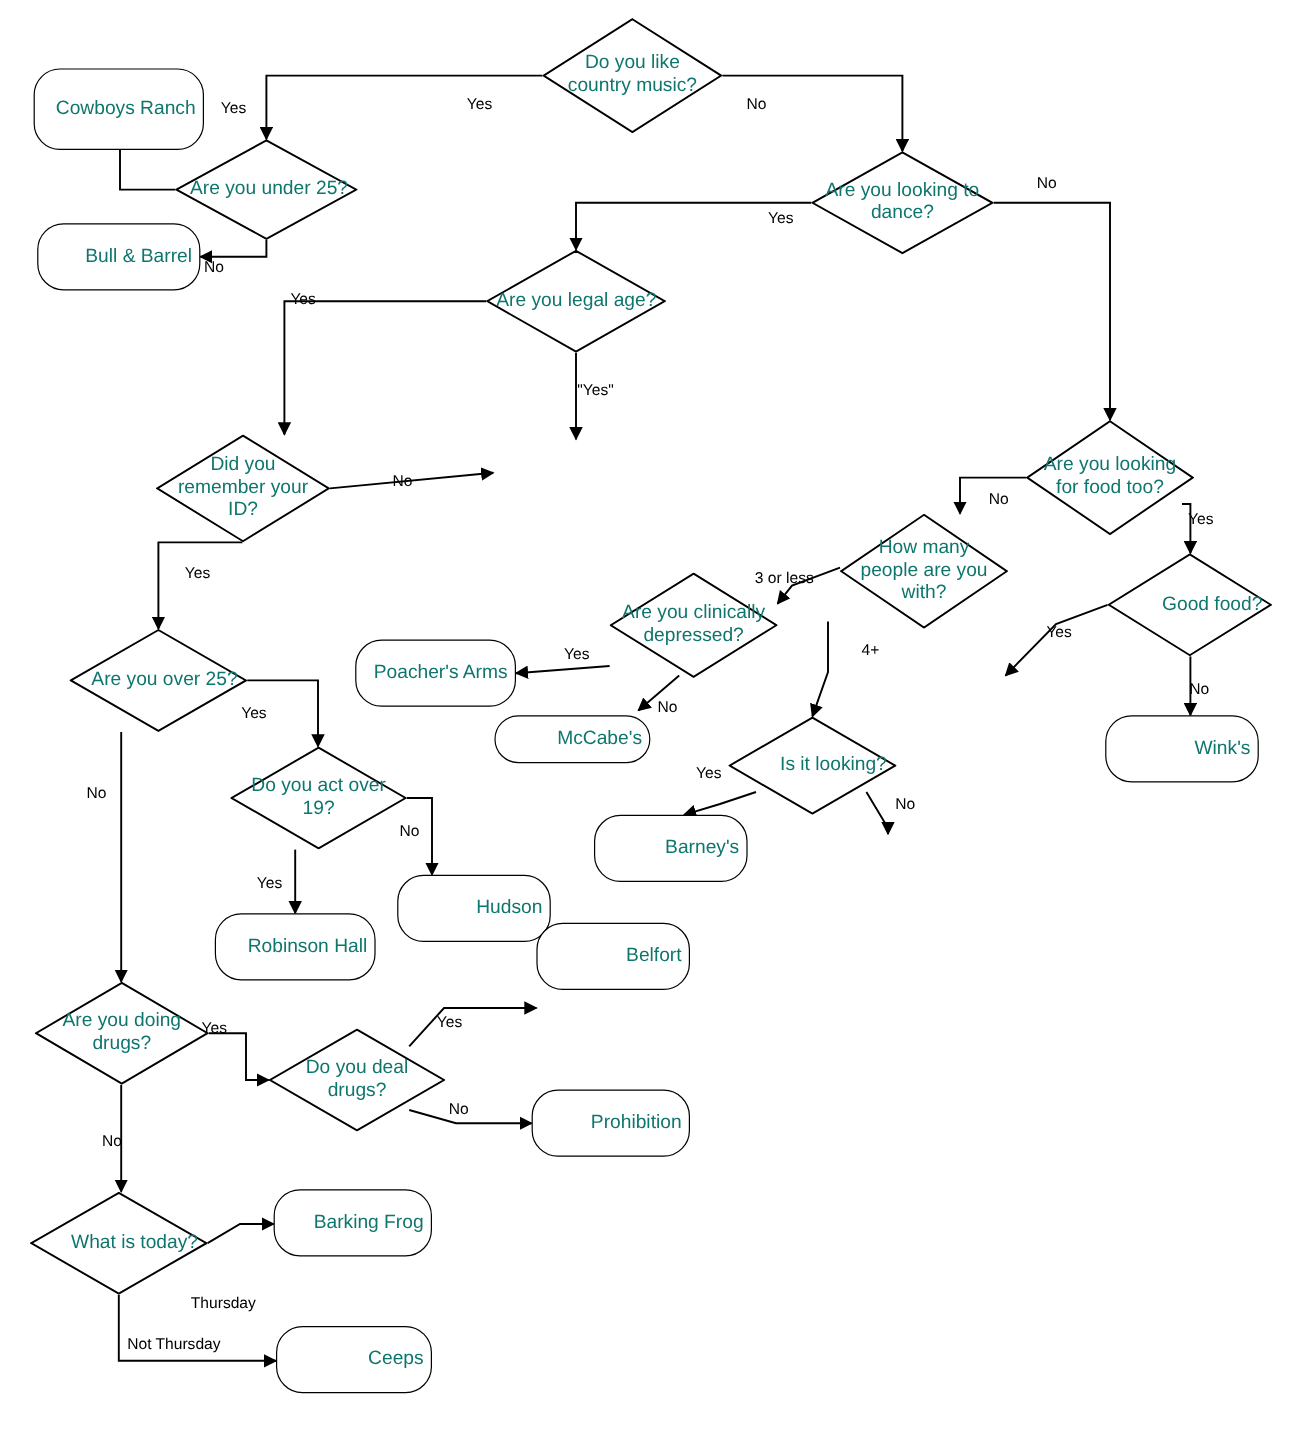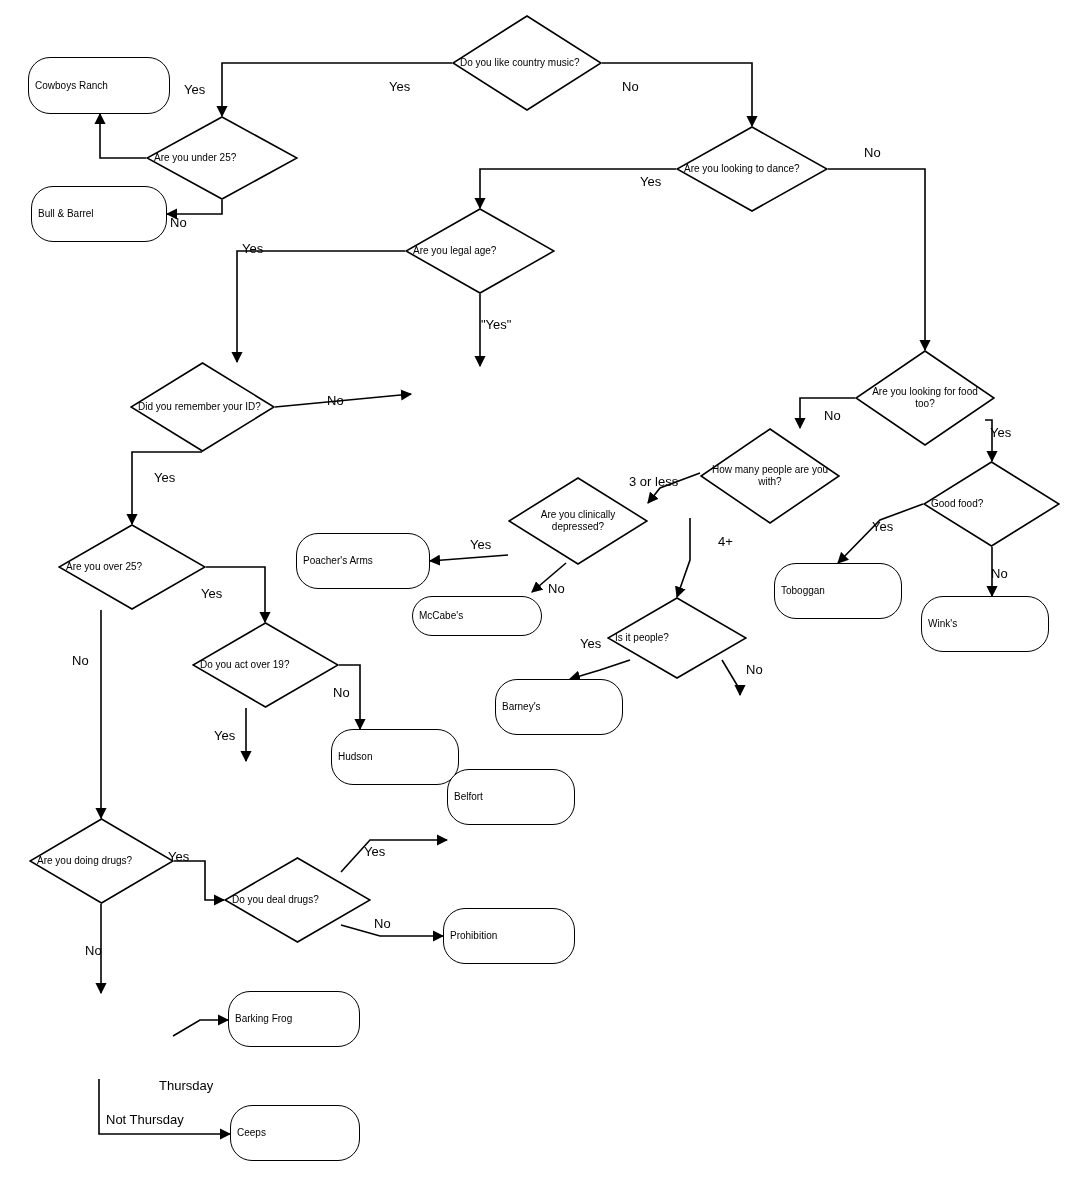--- a/index.html
+++ b/index.html
@@ -21,24 +21,24 @@
     top: 0;
     width: 1085px;
     height: 1200px;
     pointer-events: none;
   }
   .node {
     position: absolute;
     box-sizing: border-box;
     display: flex;
     align-items: center;
-    justify-content: flex-start;
+    justify-content: flex-end;
     text-align: center;
-    color: #000000;
-    font-size: 10px;
+    color: #0f766e;
+    font-size: 16px;
     line-height: 1.18;
   }
   .node.terminal {
     border: 1.6px solid #000000;
     border-radius: 22px;
     background: #ffffff;
     padding: 2px 6px;
   }
   .node.decision {
     background: transparent;
@@ -146,21 +146,21 @@
     <span class="dlabel">Do you like country music?</span>
   </div>
 
   <div class="node decision" style="left:146px;top:116px;width:152px;height:84px;">
     <svg class="diamond-shape" viewBox="0 0 152 84" preserveAspectRatio="none">
         <polygon points="76,1 151,42 76,83 1,42" fill="#ffffff" stroke="#000000" stroke-width="1.6"></polygon>
       </svg>
     <span class="dlabel">Are you under 25?</span>
   </div>
 
-  <div class="node terminal" style="left:28px;top:57px;width:142px;height:57px;">
+  <div class="node terminal" style="left:28px;top:57px;width:142px;height:68px;">
     <span>Cowboys Ranch</span>
   </div>
 
   <div class="node terminal" style="left:31px;top:186px;width:136px;height:56px;">
     <span>Bull &amp; Barrel</span>
   </div>
 
   <div class="node decision" style="left:676px;top:126px;width:152px;height:86px;">
     <svg class="diamond-shape" viewBox="0 0 152 86" preserveAspectRatio="none">
         <polygon points="76,1 151,43 76,85 1,43" fill="#ffffff" stroke="#000000" stroke-width="1.6"></polygon>
@@ -190,20 +190,23 @@
     <span class="dlabel">Are you over 25?</span>
   </div>
 
   <div class="node decision" style="left:192px;top:622px;width:147px;height:86px;">
     <svg class="diamond-shape" viewBox="0 0 147 86" preserveAspectRatio="none">
         <polygon points="73.5,1 146,43 73.5,85 1,43" fill="#ffffff" stroke="#000000" stroke-width="1.6"></polygon>
       </svg>
     <span class="dlabel">Do you act over 19?</span>
   </div>
 
+  <div class="node terminal" style="left:179px;top:761px;width:134px;height:56px;">
+    <span>Robinson Hall</span>
+  </div>
 
   <div class="node terminal" style="left:331px;top:729px;width:128px;height:56px;">
     <span>Hudson</span>
   </div>
 
   <div class="node decision" style="left:29px;top:818px;width:145px;height:86px;">
     <svg class="diamond-shape" viewBox="0 0 145 86" preserveAspectRatio="none">
         <polygon points="72.5,1 144,43 72.5,85 1,43" fill="#ffffff" stroke="#000000" stroke-width="1.6"></polygon>
       </svg>
     <span class="dlabel">Are you doing drugs?</span>
@@ -217,20 +220,26 @@
   </div>
 
   <div class="node terminal" style="left:447px;top:769px;width:128px;height:56px;">
     <span>Belfort</span>
   </div>
 
   <div class="node terminal" style="left:443px;top:908px;width:132px;height:56px;">
     <span>Prohibition</span>
   </div>
 
+  <div class="node decision" style="left:25px;top:993px;width:148px;height:86px;">
+    <svg class="diamond-shape" viewBox="0 0 148 86" preserveAspectRatio="none">
+        <polygon points="74,1 147,43 74,85 1,43" fill="#ffffff" stroke="#000000" stroke-width="1.6"></polygon>
+      </svg>
+    <span class="dlabel">What is today?</span>
+  </div>
 
   <div class="node terminal" style="left:228px;top:991px;width:132px;height:56px;">
     <span>Barking Frog</span>
   </div>
 
   <div class="node terminal" style="left:230px;top:1105px;width:130px;height:56px;">
     <span>Ceeps</span>
   </div>
 
   <div class="node decision" style="left:855px;top:350px;width:140px;height:96px;">
@@ -247,23 +256,20 @@
     <span class="dlabel">How many people are you with?</span>
   </div>
 
   <div class="node decision" style="left:923px;top:461px;width:137px;height:86px;">
     <svg class="diamond-shape" viewBox="0 0 137 86" preserveAspectRatio="none">
         <polygon points="68.5,1 136,43 68.5,85 1,43" fill="#ffffff" stroke="#000000" stroke-width="1.6"></polygon>
       </svg>
     <span class="dlabel">Good food?</span>
   </div>
 
-  <div class="node terminal" style="left:774px;top:563px;width:128px;height:56px;">
-    <span>Toboggan</span>
-  </div>
 
   <div class="node terminal" style="left:921px;top:596px;width:128px;height:56px;">
     <span>Wink's</span>
   </div>
 
   <div class="node decision" style="left:508px;top:477px;width:140px;height:88px;">
     <svg class="diamond-shape" viewBox="0 0 140 88" preserveAspectRatio="none">
         <polygon points="70,1 139,44 70,87 1,44" fill="#ffffff" stroke="#000000" stroke-width="1.6"></polygon>
       </svg>
     <span class="dlabel">Are you clinically depressed?</span>
@@ -274,21 +280,21 @@
   </div>
 
   <div class="node terminal" style="left:412px;top:596px;width:130px;height:40px;">
     <span>McCabe's</span>
   </div>
 
   <div class="node decision" style="left:607px;top:597px;width:140px;height:82px;">
     <svg class="diamond-shape" viewBox="0 0 140 82" preserveAspectRatio="none">
         <polygon points="70,1 139,41 70,81 1,41" fill="#ffffff" stroke="#000000" stroke-width="1.6"></polygon>
       </svg>
-    <span class="dlabel">Is it people?</span>
+    <span class="dlabel">Is it looking?</span>
   </div>
 
   <div class="node terminal" style="left:495px;top:679px;width:128px;height:56px;">
     <span>Barney's</span>
   </div>
 
 
   <div class="edge-label" style="left:389px;top:79px;">Yes</div>
   <div class="edge-label" style="left:622px;top:79px;">No</div>
   <div class="edge-label" style="left:184px;top:82px;">Yes</div>

